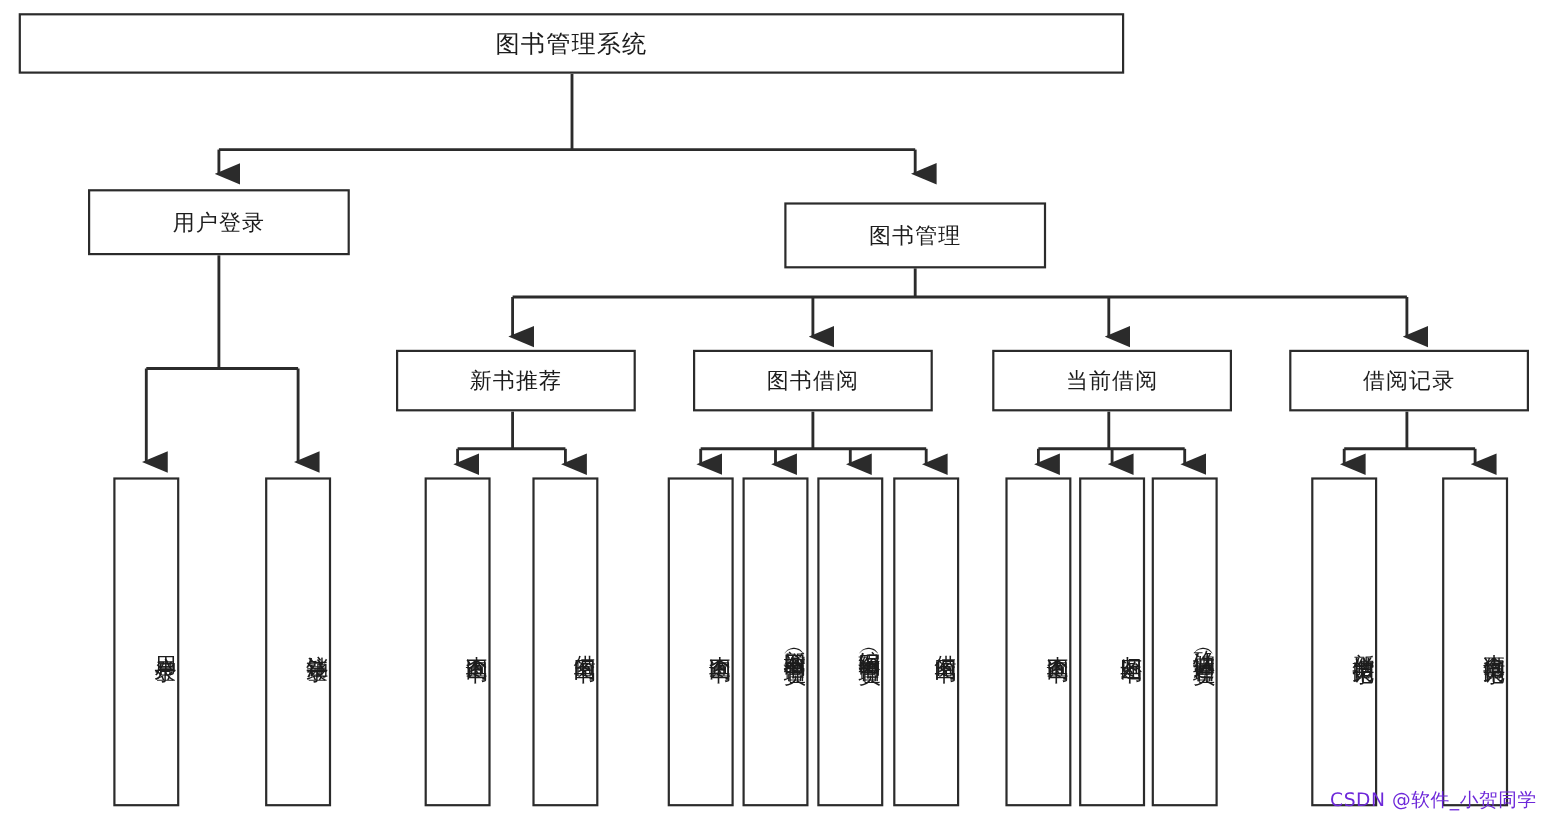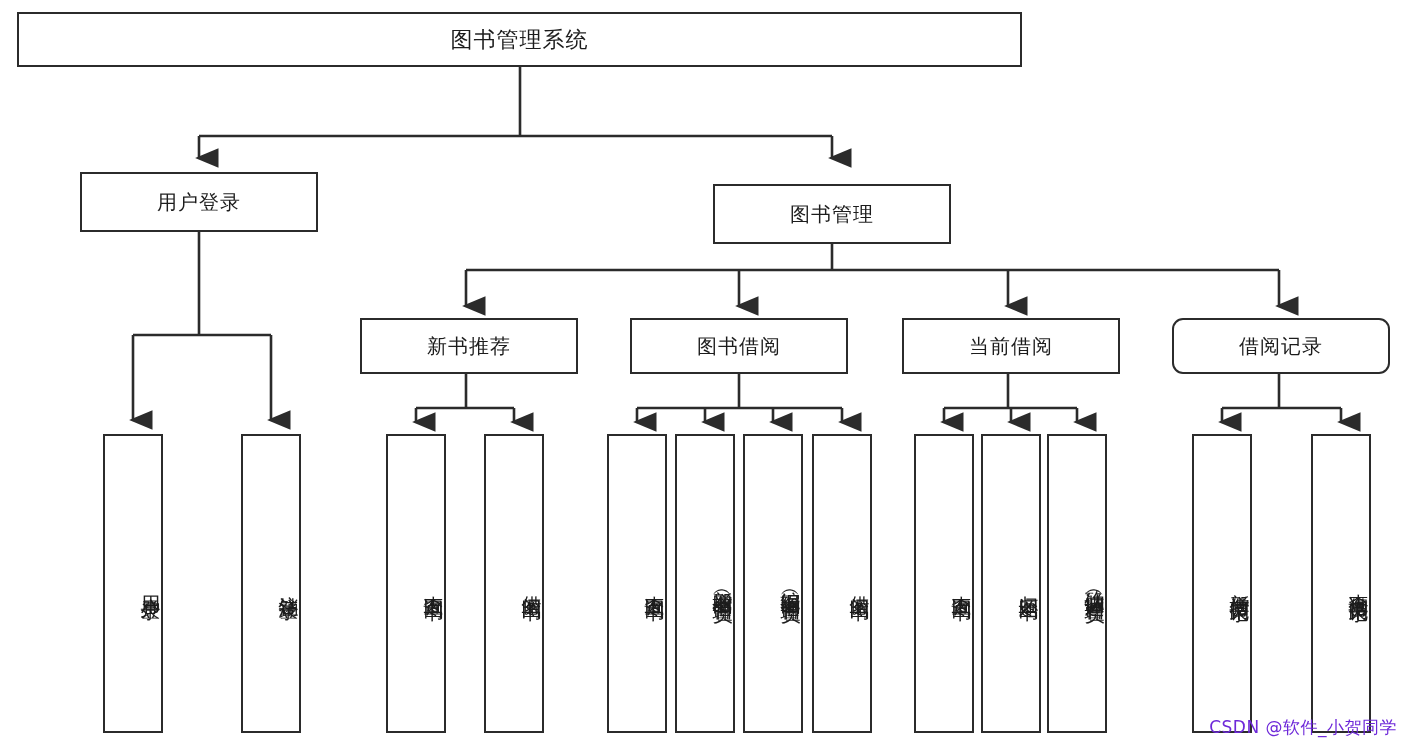--- a/index.html
+++ b/index.html
@@ -139,21 +139,21 @@
 
   <div class="node branch" style="left:360px; top:318px; width:218px; height:56px;">
     <span>新书推荐</span>
   </div>
   <div class="node branch" style="left:630px; top:318px; width:218px; height:56px;">
     <span>图书借阅</span>
   </div>
   <div class="node branch" style="left:902px; top:318px; width:218px; height:56px;">
     <span>当前借阅</span>
   </div>
-  <div class="node branch" style="left:1172px; top:318px; width:218px; height:56px;border-radius:11px;">
+  <div class="node branch" style="left:1172px; top:318px; width:218px; height:56px;">
     <span>借阅记录</span>
   </div>
 
   <div class="node leaf" style="left:103px; top:434px; width:60px; height:299px;">
     <span class="leaf-text">用户登录</span>
   </div>
   <div class="node leaf" style="left:241px; top:434px; width:60px; height:299px;">
     <span class="leaf-text">注销登录</span>
   </div>
 

